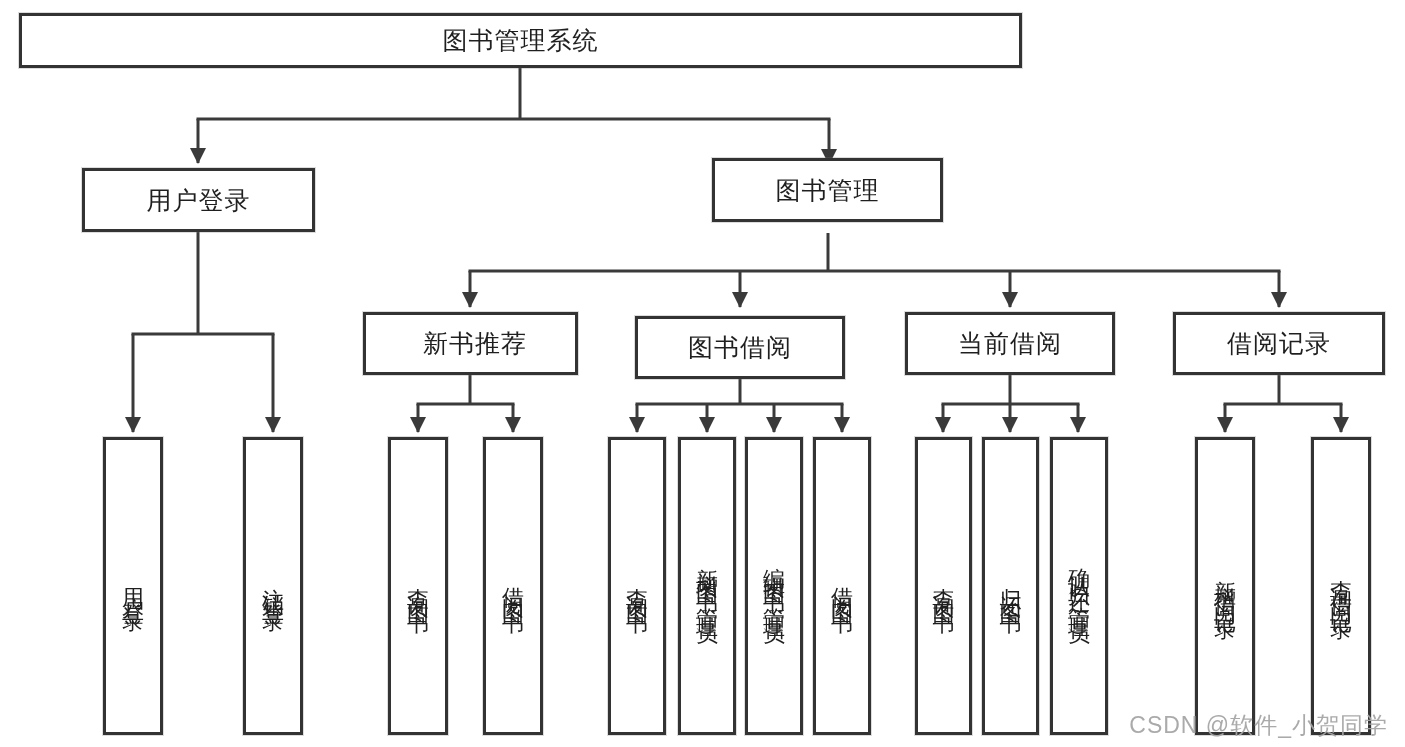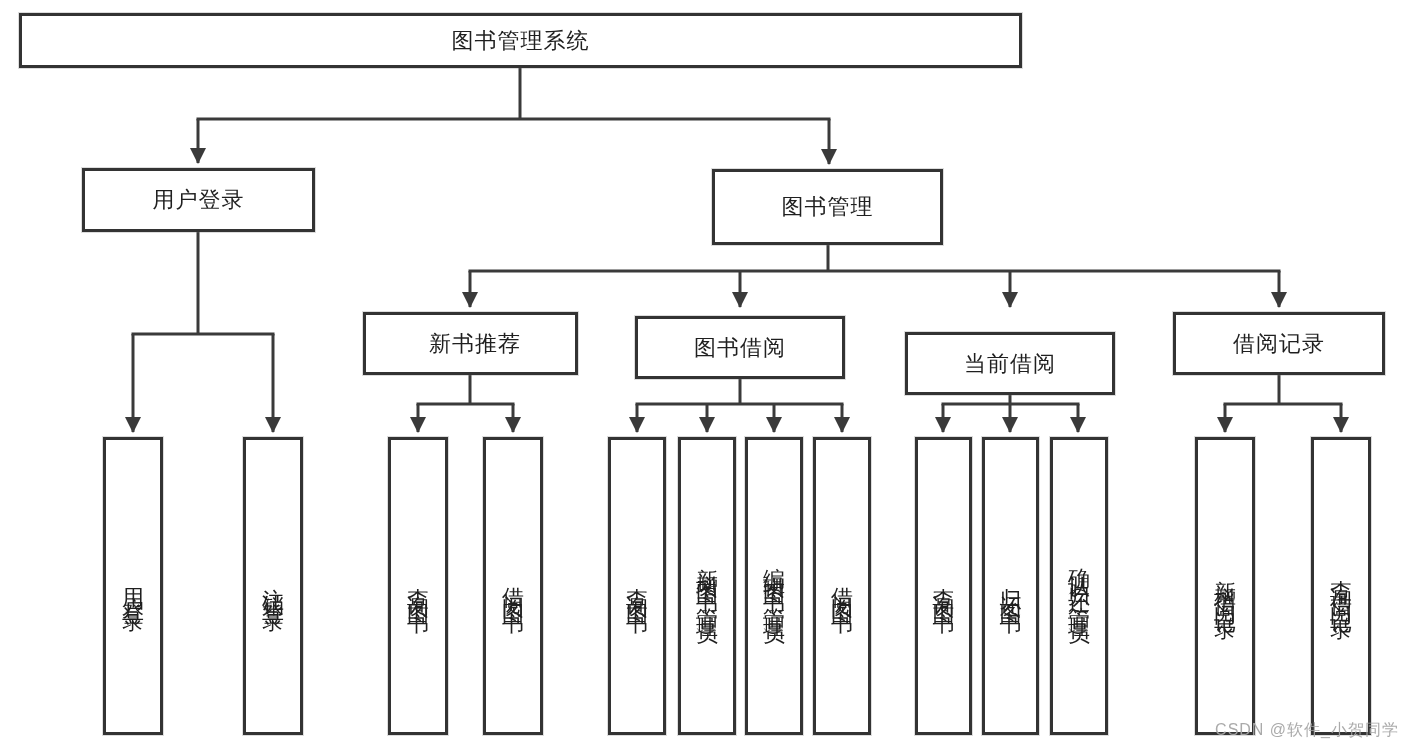--- a/index.html
+++ b/index.html
@@ -14,33 +14,33 @@
   .box{
     position:absolute;
     box-sizing:border-box;
     border:3px solid #333333;
     background:#ffffff;
     display:flex;align-items:center;justify-content:center;
     color:#1f1f1f;
     z-index:2;
     box-shadow:0 0 0 1px rgba(120,120,120,0.25);
   }
-  .box.h{font-size:22px;letter-spacing:1px;}
+  .box.h{font-size:25px;letter-spacing:1px;}
   .leaf span{
     writing-mode:vertical-rl;
     text-orientation:mixed;
     font-size:22px;
     letter-spacing:8px;
     line-height:1;
     white-space:nowrap;
   }
   .watermark{
     position:absolute;
-    right:6px;bottom:6px;
-    font-size:16px;
+    right:17px;bottom:6px;
+    font-size:23px;
     color:rgba(165,165,165,0.95);
     z-index:5;
     letter-spacing:1px;
     pointer-events:none;
   }
 </style>
 </head>
 <body>
 
 <div class="stage">
@@ -91,25 +91,25 @@
       <path d="M1279 375 V404"></path>
       <path d="M1223.5 404 H1342.5"></path>
       <path d="M1225 404 V432" marker-end="url(#arrow)"></path>
       <path d="M1341 404 V432" marker-end="url(#arrow)"></path>
     </g>
   </svg>
 
   <div class="box h" style="left:19px;top:13px;width:1003px;height:55px;">图书管理系统</div>
 
   <div class="box h" style="left:82px;top:168px;width:233px;height:64px;">用户登录</div>
-  <div class="box h" style="left:712px;top:169px;width:231px;height:76px;">图书管理</div>
+  <div class="box h" style="left:712px;top:158px;width:231px;height:64px;">图书管理</div>
 
   <div class="box h" style="left:363px;top:312px;width:215px;height:63px;padding-left:9px;">新书推荐</div>
   <div class="box h" style="left:635px;top:316px;width:210px;height:63px;">图书借阅</div>
-  <div class="box h" style="left:905px;top:312px;width:210px;height:63px;margin-top:20px;">当前借阅</div>
+  <div class="box h" style="left:905px;top:312px;width:210px;height:63px;">当前借阅</div>
   <div class="box h" style="left:1173px;top:312px;width:212px;height:63px;">借阅记录</div>
 
   <div class="box leaf" style="left:103px;top:437px;width:60px;height:298px;">
     <span>用户登录</span>
   </div>
   <div class="box leaf" style="left:243px;top:437px;width:60px;height:298px;">
     <span>注销登录</span>
   </div>
 
   <div class="box leaf" style="left:388px;top:437px;width:60px;height:298px;">

